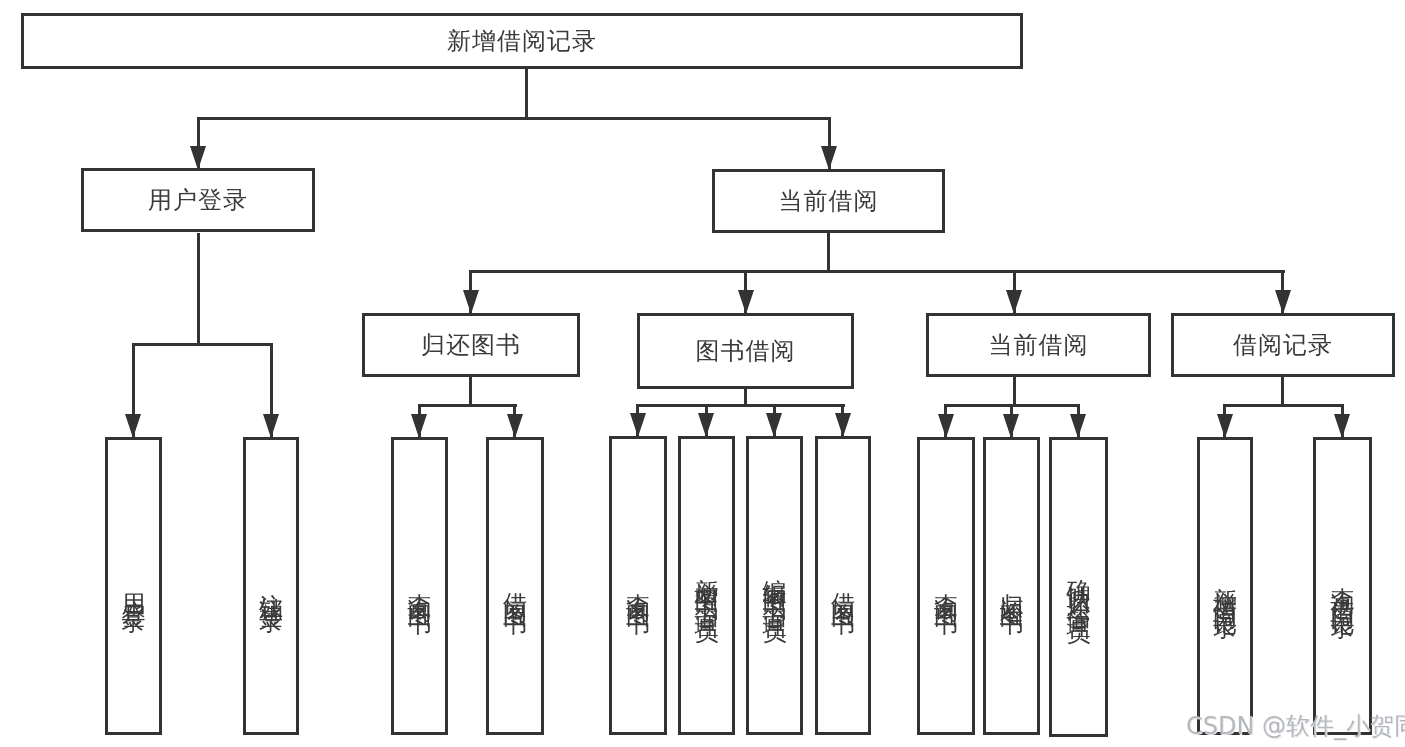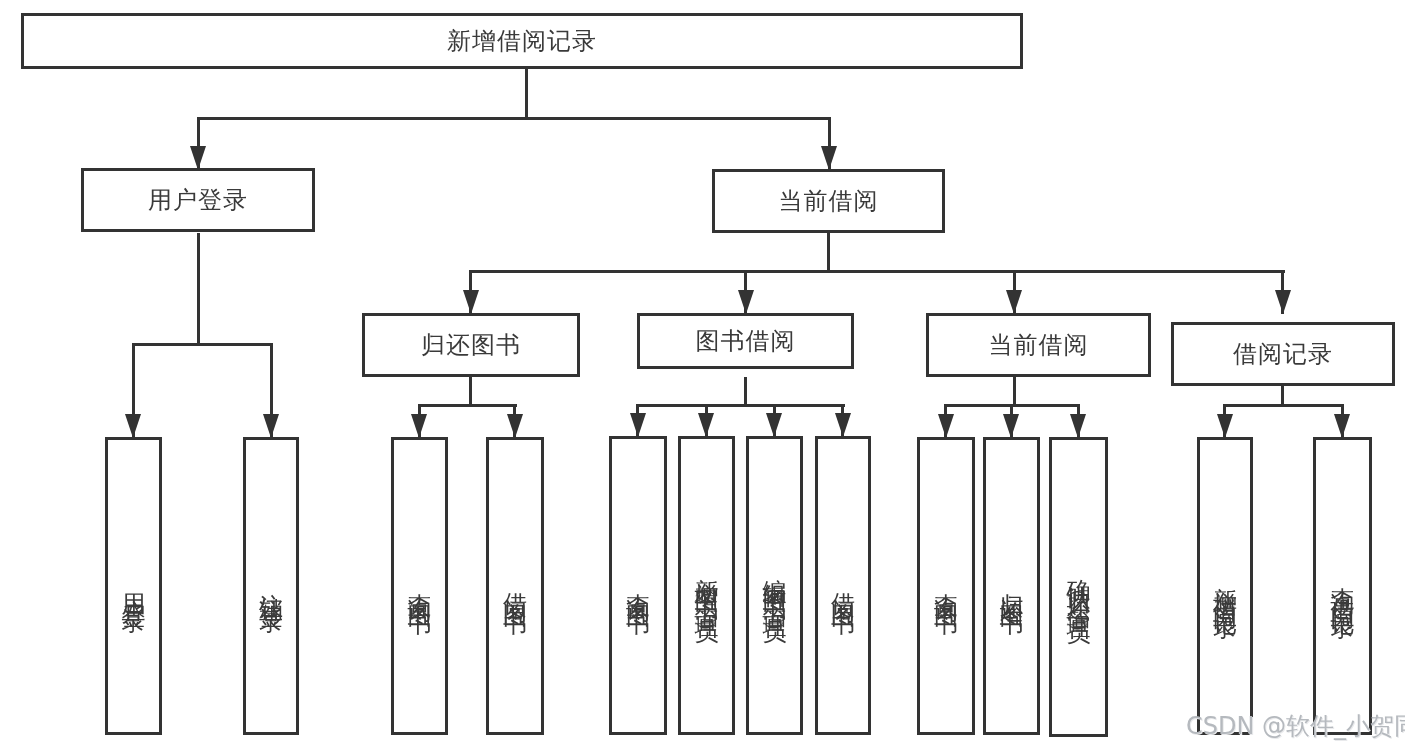--- a/index.html
+++ b/index.html
@@ -152,27 +152,27 @@
   <div class="box" style="left:81px; top:168px; width:234px; height:64px;">
     <span>用户登录</span>
   </div>
   <div class="box" style="left:712px; top:169px; width:233px; height:64px;">
     <span>当前借阅</span>
   </div>
 
   <div class="box" style="left:362px; top:313px; width:218px; height:64px;">
     <span>归还图书</span>
   </div>
-  <div class="box" style="left:637px; top:313px; width:217px; height:56px;justify-content:center;">
+  <div class="box" style="left:637px; top:313px; width:217px; height:76px;justify-content:center;">
     <span>图书借阅</span>
   </div>
   <div class="box" style="left:926px; top:313px; width:225px; height:64px;">
     <span>当前借阅</span>
   </div>
-  <div class="box" style="left:1171px; top:313px; width:224px; height:64px;margin-top:9px;">
+  <div class="box" style="left:1171px; top:313px; width:224px; height:64px;">
     <span>借阅记录</span>
   </div>
 
   <div class="vbox" style="left:105px; top:437px; width:57px; height:298px;">
     <span class="vtext">用户登录</span>
   </div>
   <div class="vbox" style="left:243px; top:437px; width:56px; height:298px;">
     <span class="vtext">注销登录</span>
   </div>
 

